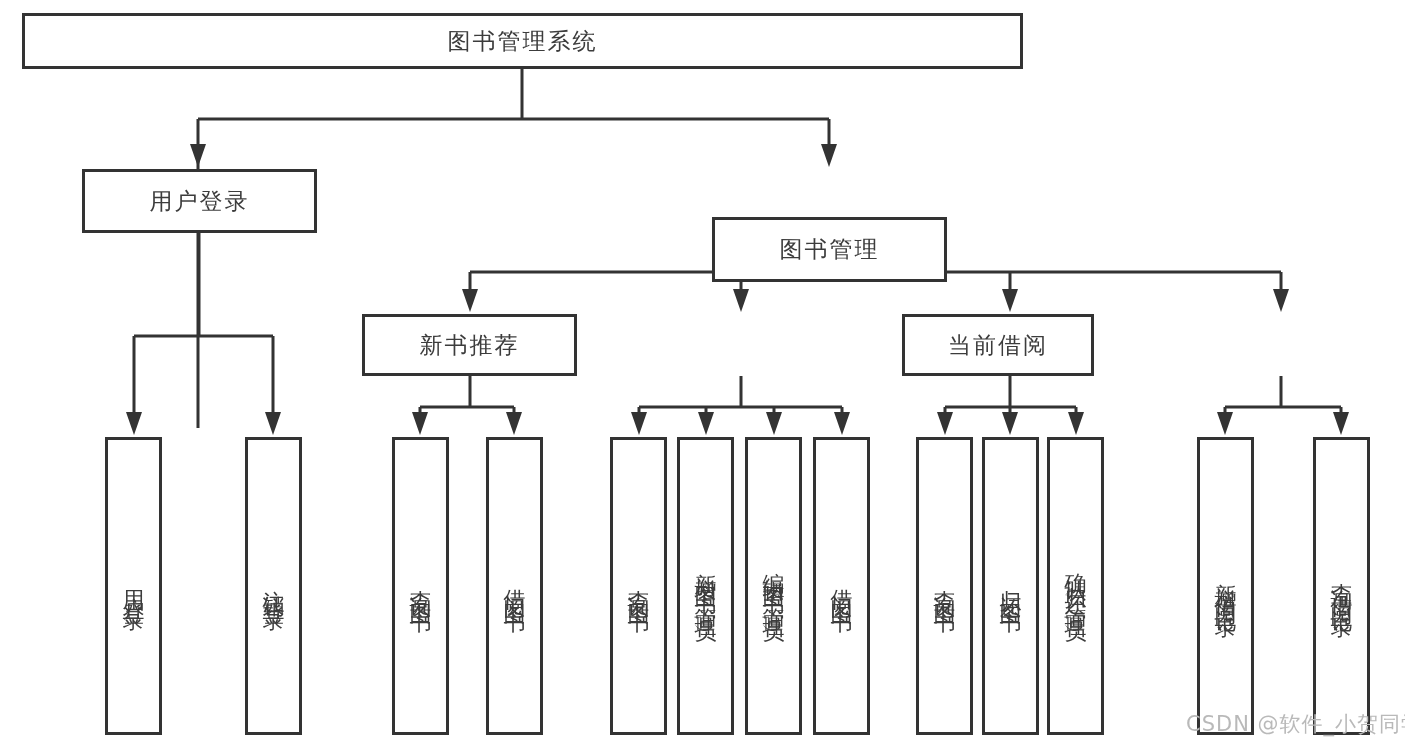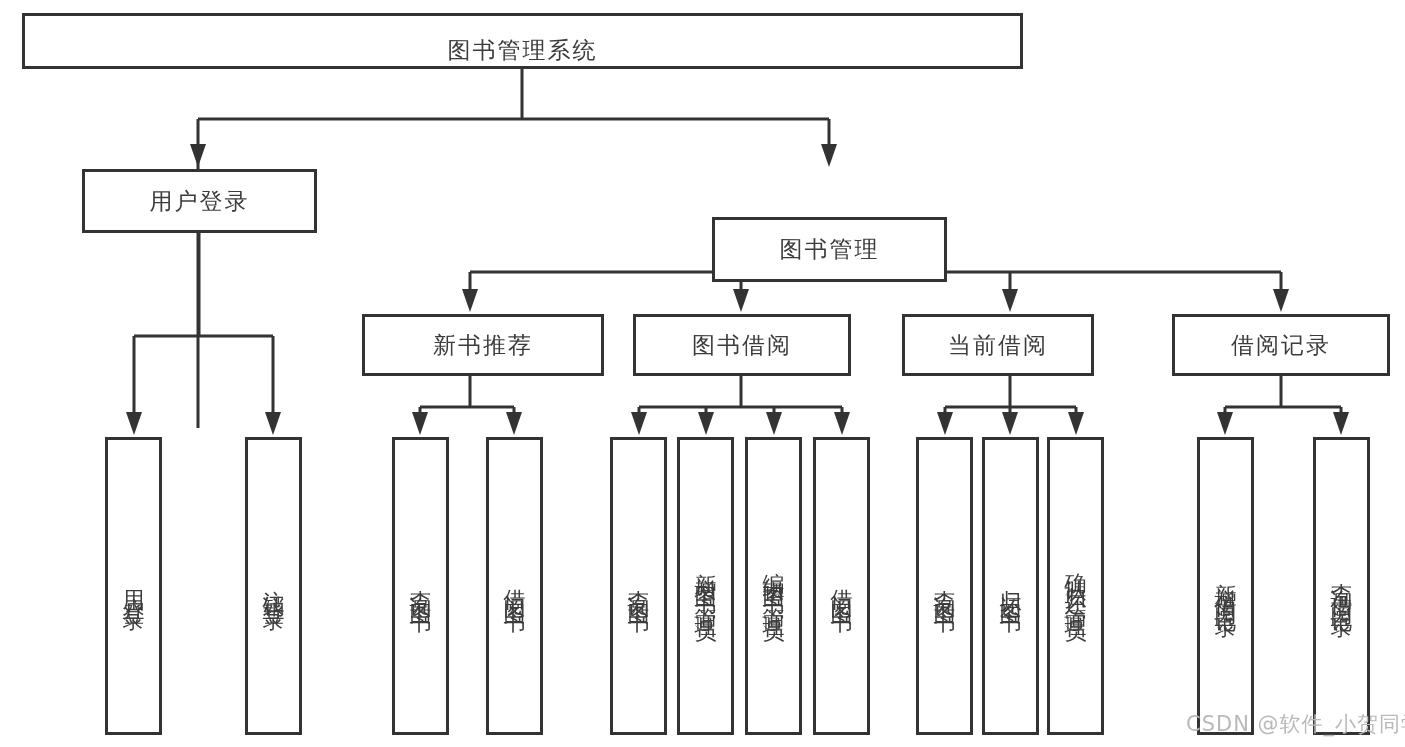--- a/index.html
+++ b/index.html
@@ -108,42 +108,36 @@
       <path d="M766 412 L782 412 L774 435 Z"></path>
       <path d="M834 412 L850 412 L842 435 Z"></path>
       <path d="M937 412 L953 412 L945 435 Z"></path>
       <path d="M1002 412 L1018 412 L1010 435 Z"></path>
       <path d="M1068 412 L1084 412 L1076 435 Z"></path>
       <path d="M1217 412 L1233 412 L1225 435 Z"></path>
       <path d="M1333 412 L1349 412 L1341 435 Z"></path>
     </g>
   </svg>
 
-  <div class="hbox" style="left:22px; top:13px; width:1001px; height:56px;align-items:flex-end;">
+  <div class="hbox" style="left:22px; top:13px; width:1001px; height:56px;">
     <span class="label">图书管理系统</span>
   </div>
 
   <div class="hbox" style="left:82px; top:169px; width:235px; height:64px;">
     <span class="label">用户登录</span>
   </div>
   <div class="hbox" style="left:712px; top:169px; width:235px; height:65px;margin-top:48px;">
     <span class="label">图书管理</span>
   </div>
 
-  <div class="hbox" style="left:362px; top:314px; width:242px; height:62px;">
+  <div class="hbox" style="left:362px; top:314px; width:215px; height:62px;">
     <span class="label">新书推荐</span>
-  </div>
-  <div class="hbox" style="left:633px; top:314px; width:218px; height:62px;">
-    <span class="label">图书借阅</span>
   </div>
   <div class="hbox" style="left:902px; top:314px; width:192px; height:62px;">
     <span class="label">当前借阅</span>
-  </div>
-  <div class="hbox" style="left:1172px; top:314px; width:218px; height:62px;">
-    <span class="label">借阅记录</span>
   </div>
 
   <div class="vbox" style="left:105px;">
     <span class="vlabel">用户登录</span>
   </div>
   <div class="vbox" style="left:245px;">
     <span class="vlabel">注销登录</span>
   </div>
 
   <div class="vbox" style="left:392px;">

